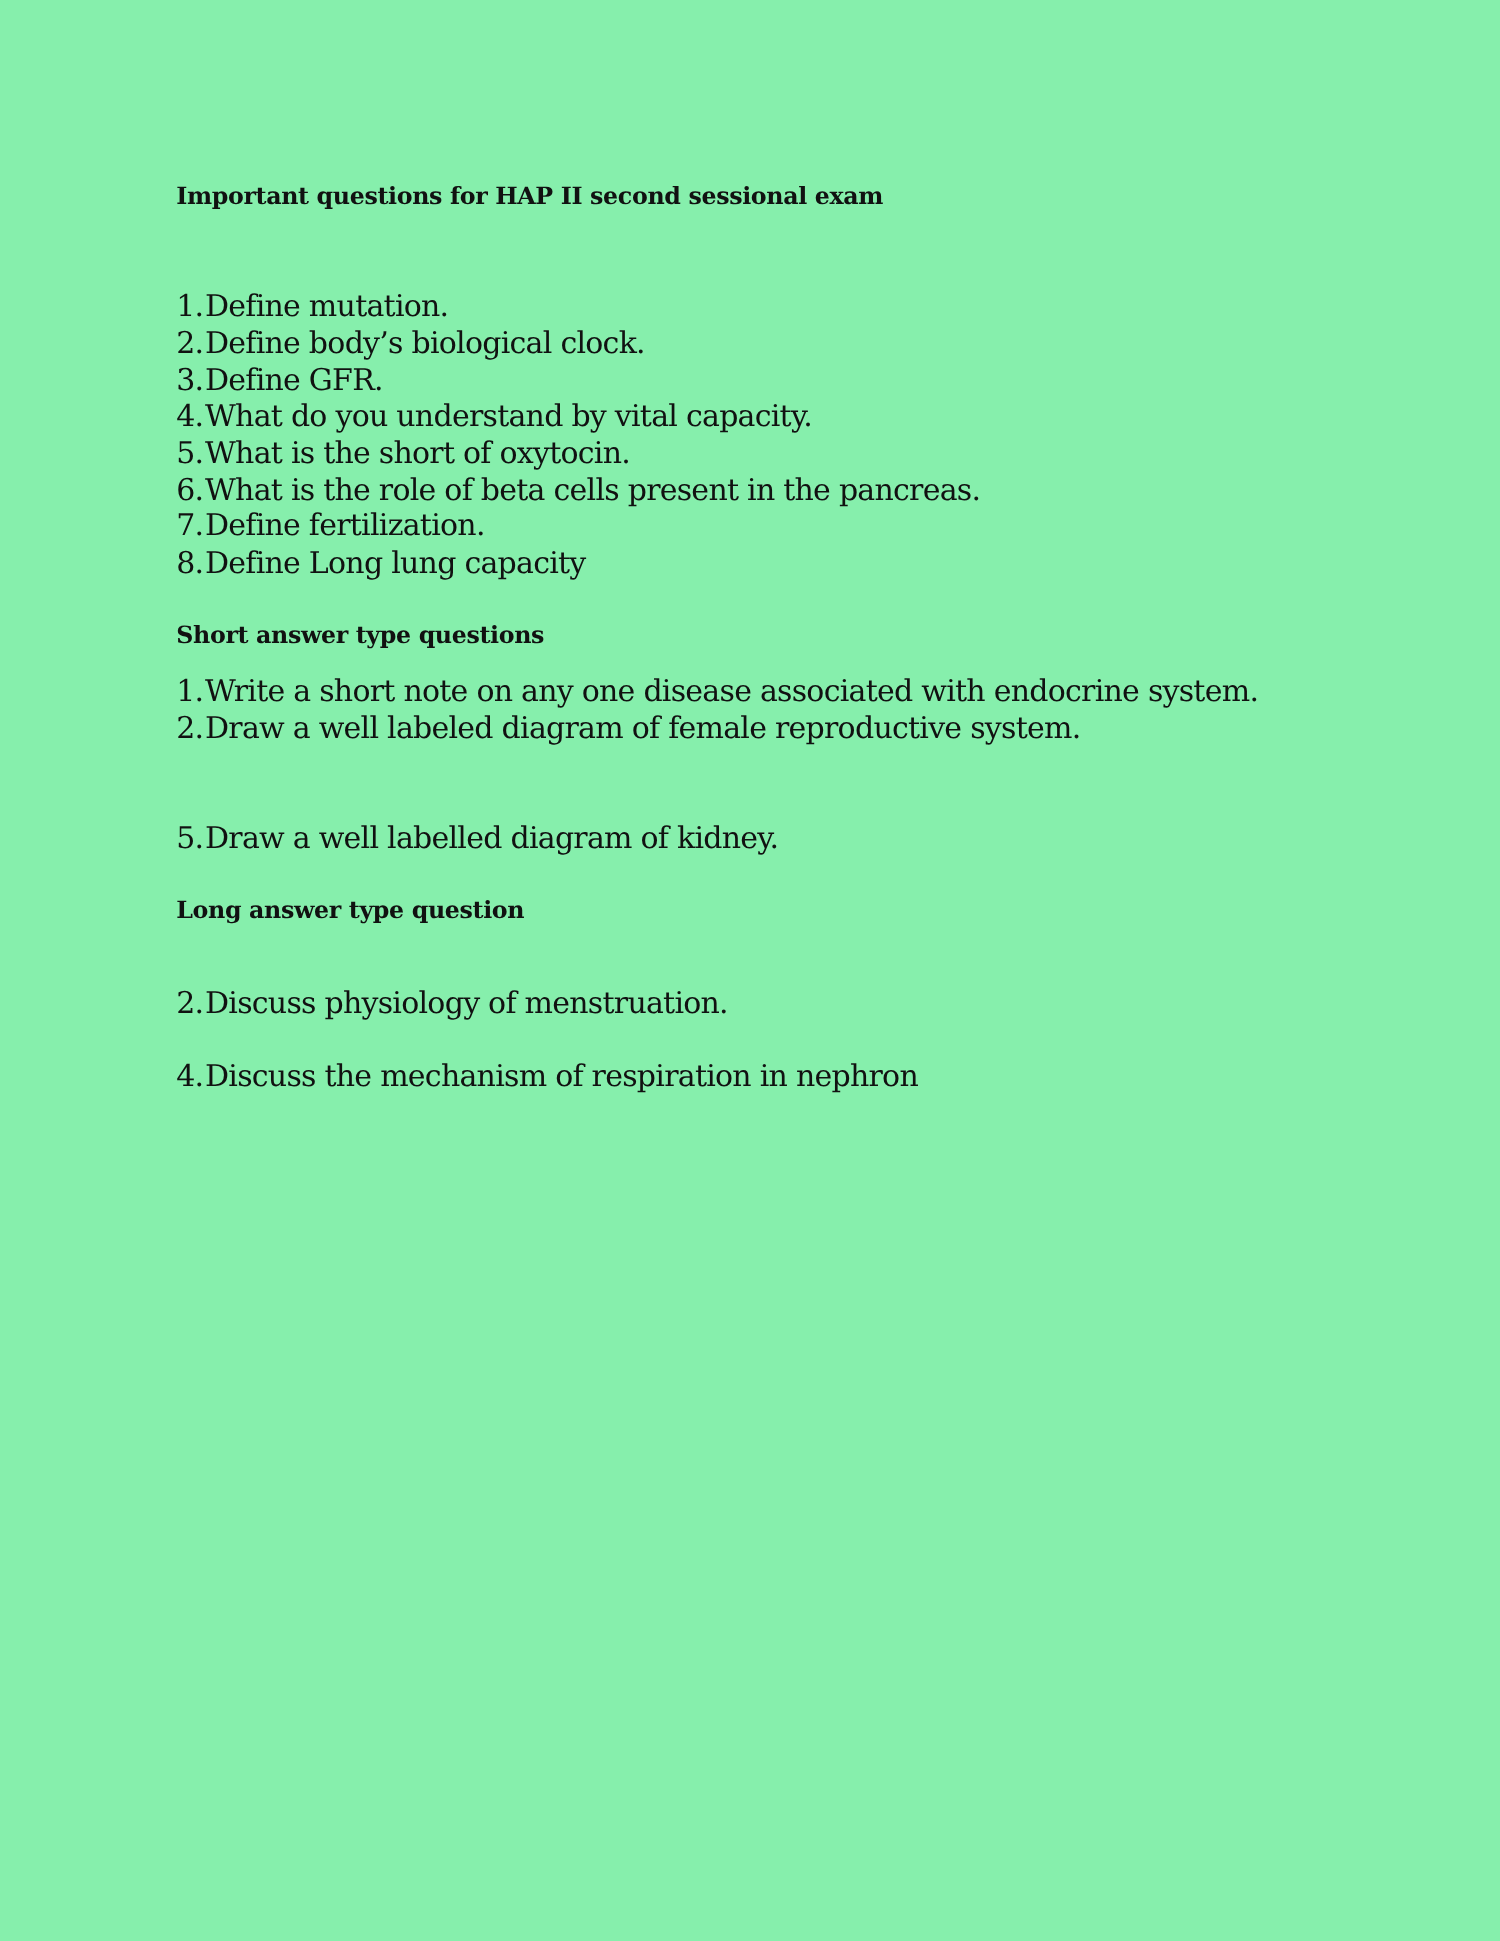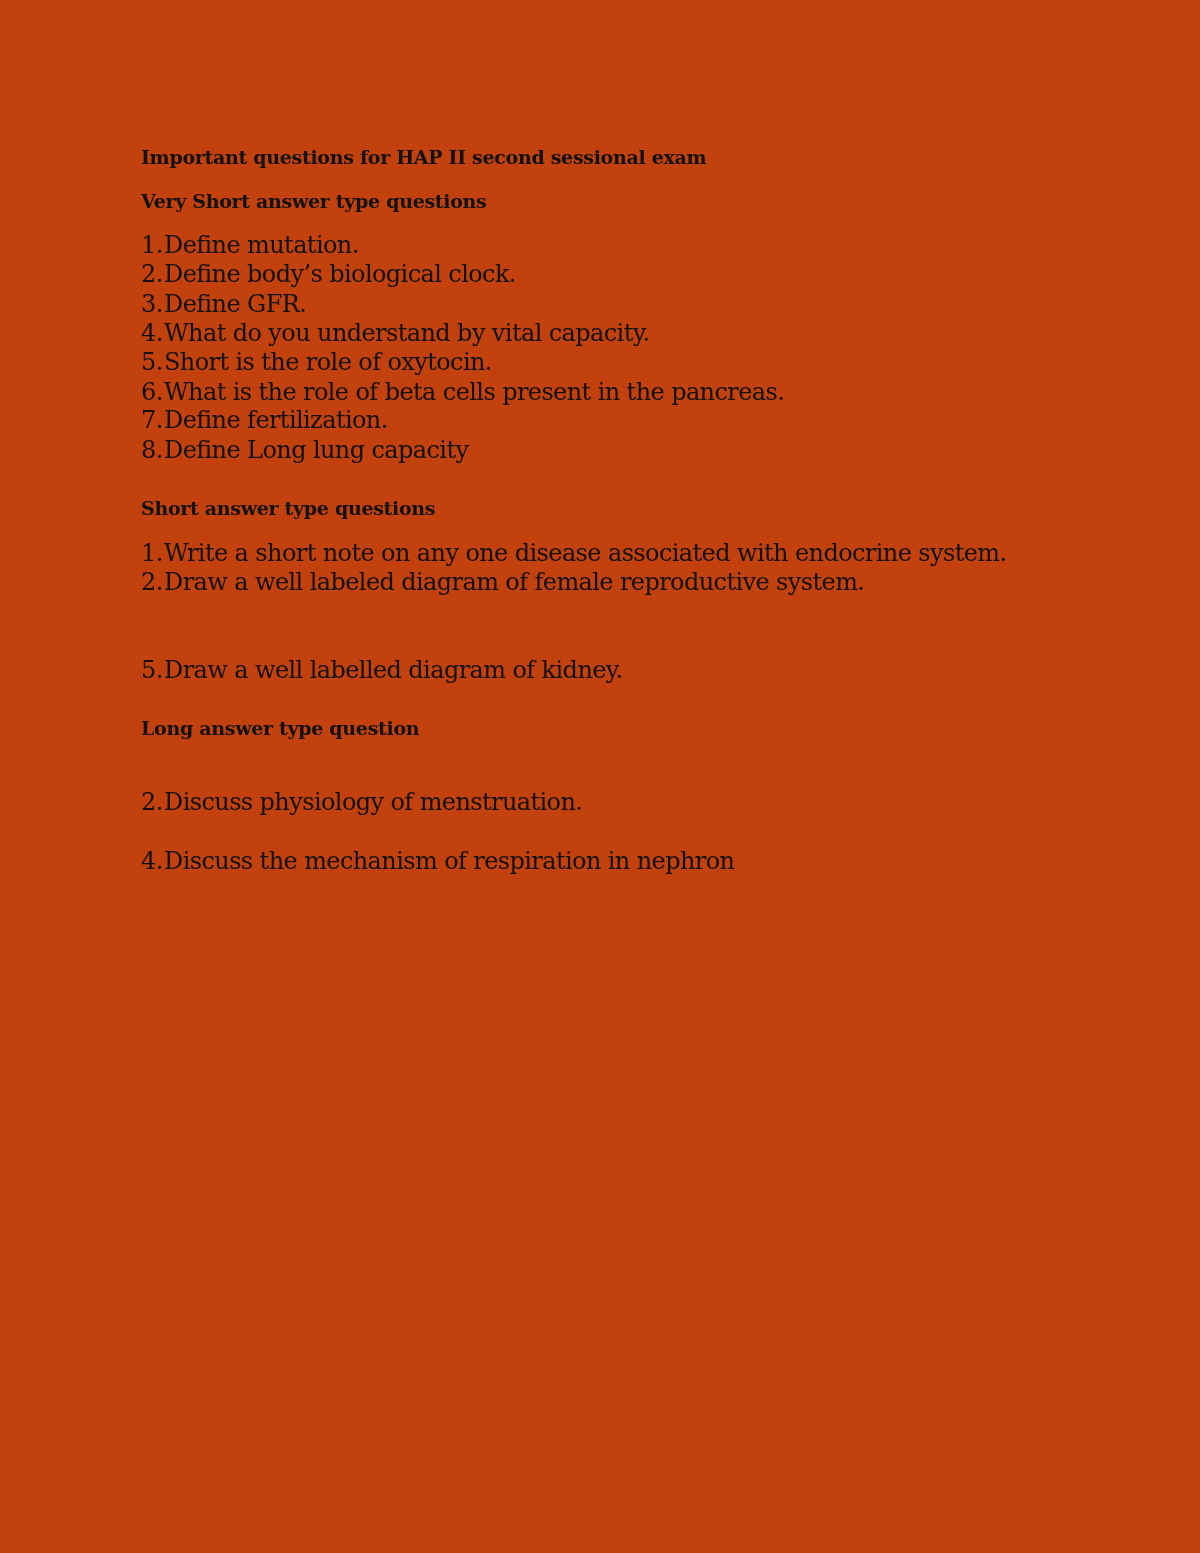--- a/index.html
+++ b/index.html
@@ -1,40 +1,39 @@
 <!DOCTYPE html>
 <html><head>
 <meta charset="utf-8">
 <style>
   html, body { margin: 0; padding: 0; background: #ffffff; }
   body { width: 1200px; height: 1553px; position: relative; overflow: hidden; }
-  .page { position: absolute; left: 0; top: 0; width: 1200px; height: 1553px; background: #c2410c; }
+  .page { position: absolute; left: 0; top: 0; width: 1200px; height: 1553px; background: #86efac; }
   .line {
     position: absolute; left: 141px;
     font-family: "DejaVu Serif", "Liberation Serif", serif;
     color: #111111; white-space: nowrap; line-height: 22px;
   }
   .bold { font-weight: bold; font-size: 19px; letter-spacing: -0.3px; }
   .item { font-size: 24px; letter-spacing: -0.6px; }
   .num { display: inline-block; width: 23px; }
 </style>
 </head>
 <body>
 
 <div class="page">
 
   <div class="line bold" style="top:146px">Important questions for HAP II second sessional exam</div>
 
-  <div class="line bold" style="top:190px">Very Short answer type questions</div>
 
   <div class="line item" style="top:234px"><span class="num">1.</span><span>Define mutation.</span></div>
   <div class="line item" style="top:263px"><span class="num">2.</span><span>Define body’s biological clock.</span></div>
   <div class="line item" style="top:293px"><span class="num">3.</span><span>Define GFR.</span></div>
   <div class="line item" style="top:322px"><span class="num">4.</span><span>What do you understand by vital capacity.</span></div>
-  <div class="line item" style="top:351px"><span class="num">5.</span><span>Short is the role of oxytocin.</span></div>
+  <div class="line item" style="top:351px"><span class="num">5.</span><span>What is the short of oxytocin.</span></div>
   <div class="line item" style="top:381px"><span class="num">6.</span><span>What is the role of beta cells present in the pancreas.</span></div>
   <div class="line item" style="top:409px"><span class="num">7.</span><span>Define fertilization.</span></div>
   <div class="line item" style="top:439px"><span class="num">8.</span><span>Define Long lung capacity</span></div>
 
   <div class="line bold" style="top:497px">Short answer type questions</div>
 
   <div class="line item" style="top:542px"><span class="num">1.</span><span>Write a short note on any one disease associated with endocrine system.</span></div>
   <div class="line item" style="top:571px"><span class="num">2.</span><span>Draw a well labeled diagram of female reproductive system.</span></div>
   <div class="line item" style="top:659px"><span class="num">5.</span><span>Draw a well labelled diagram of kidney.</span></div>
 

